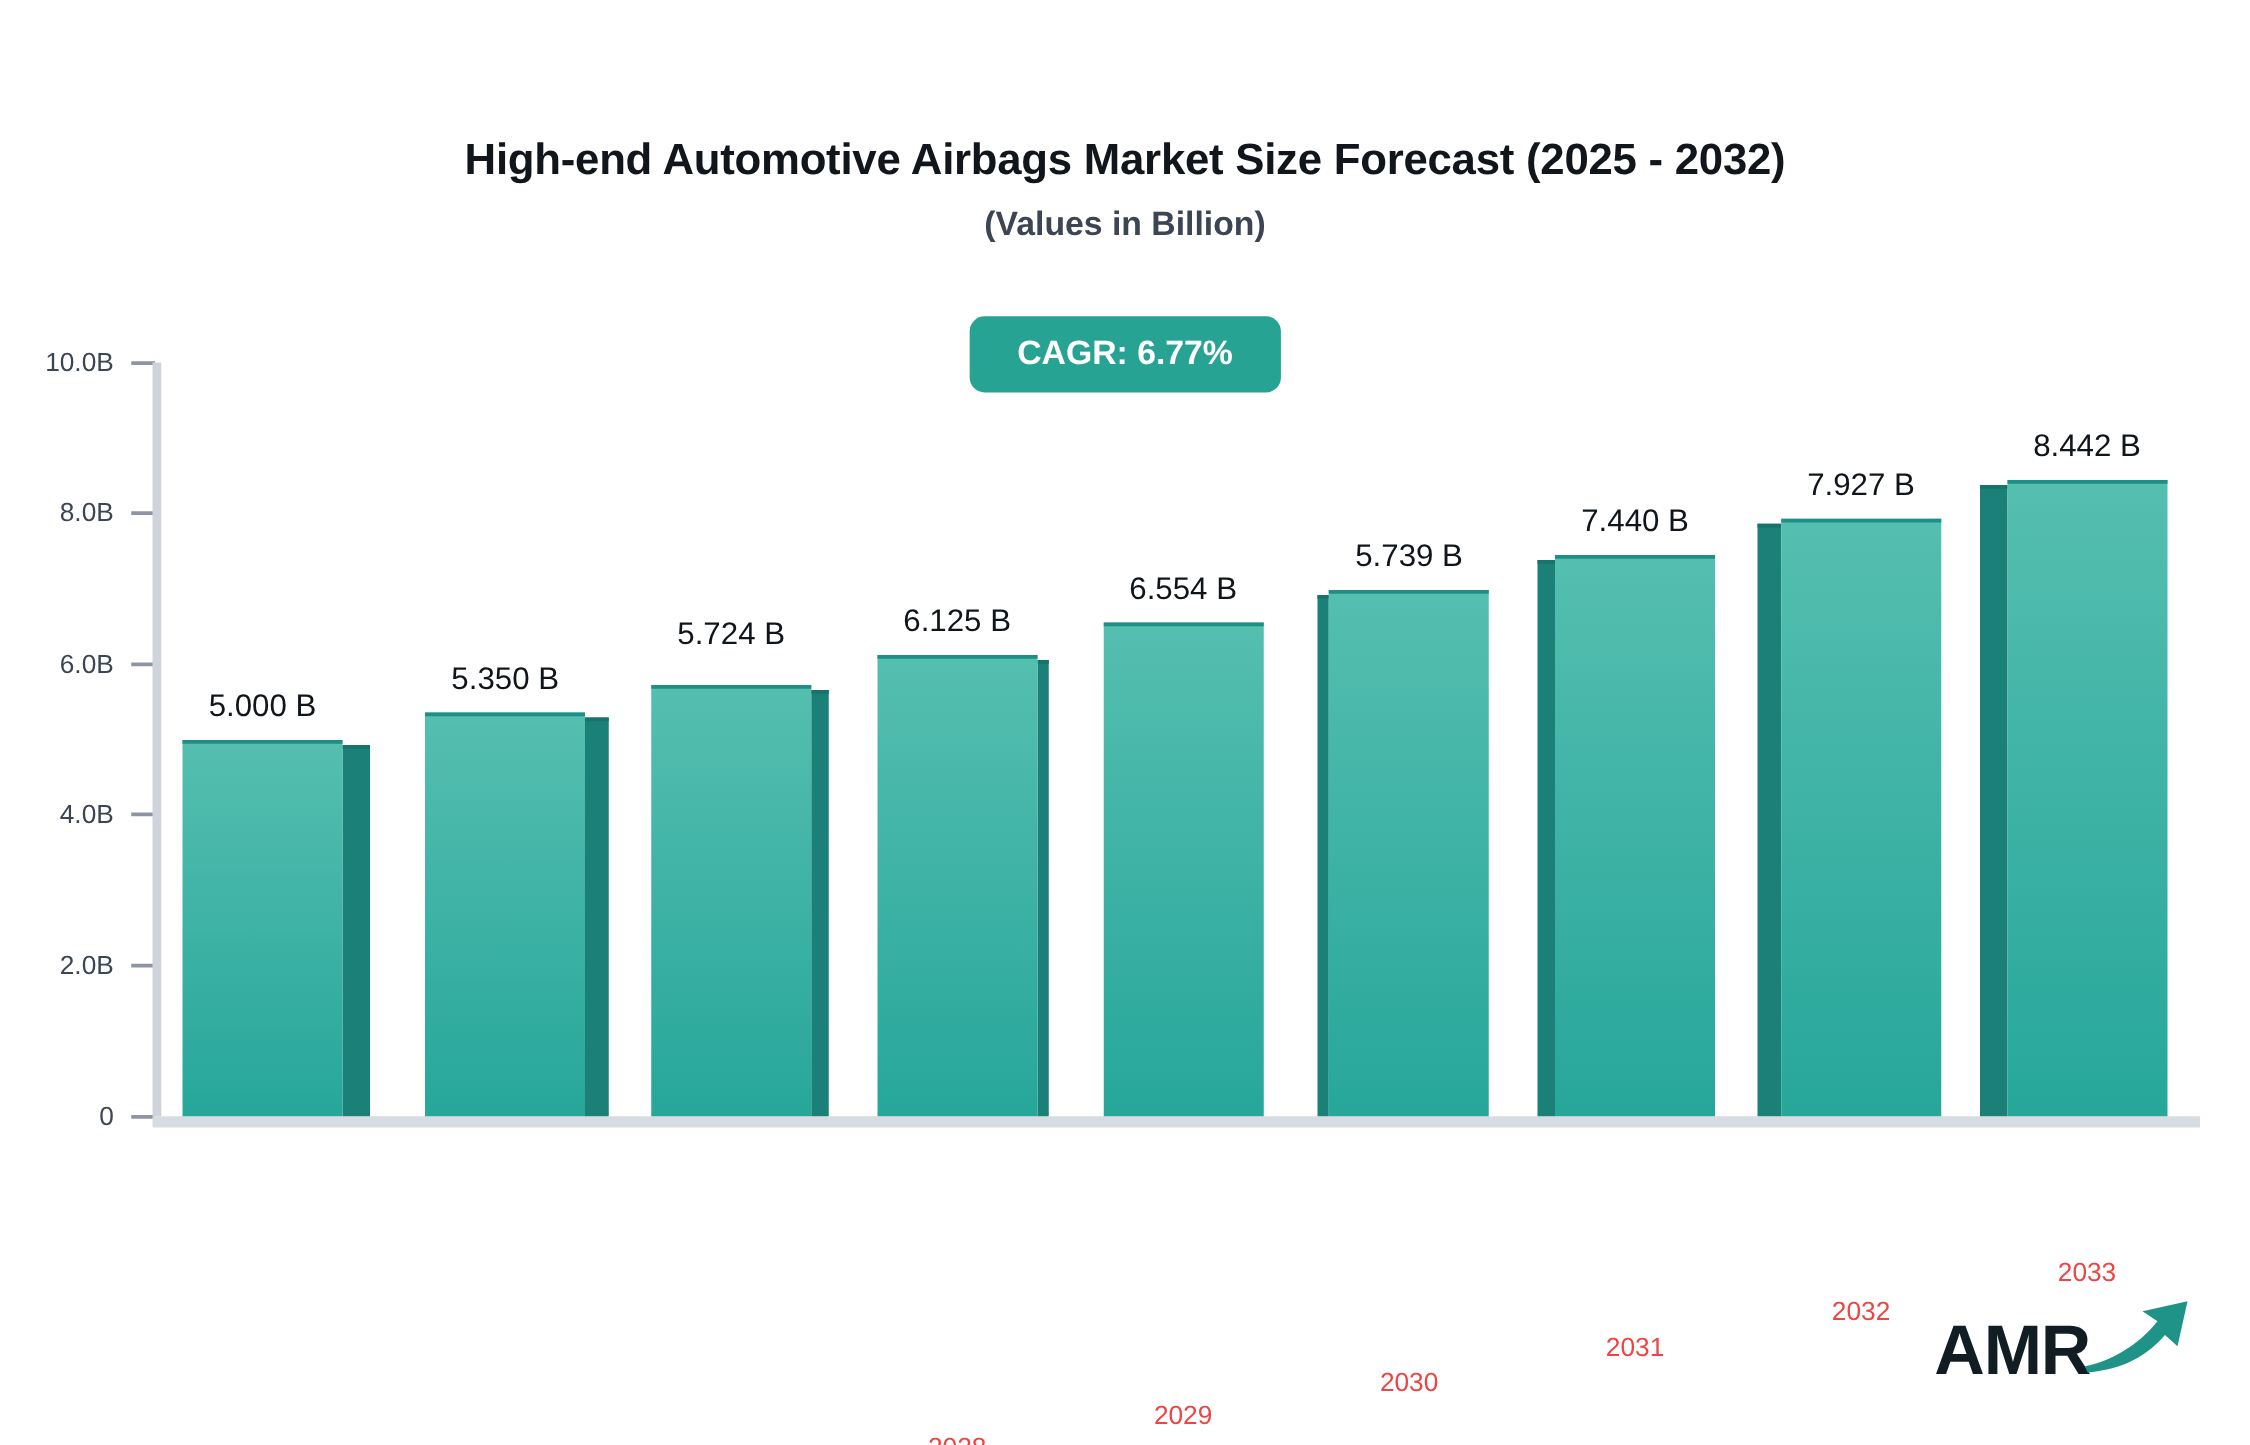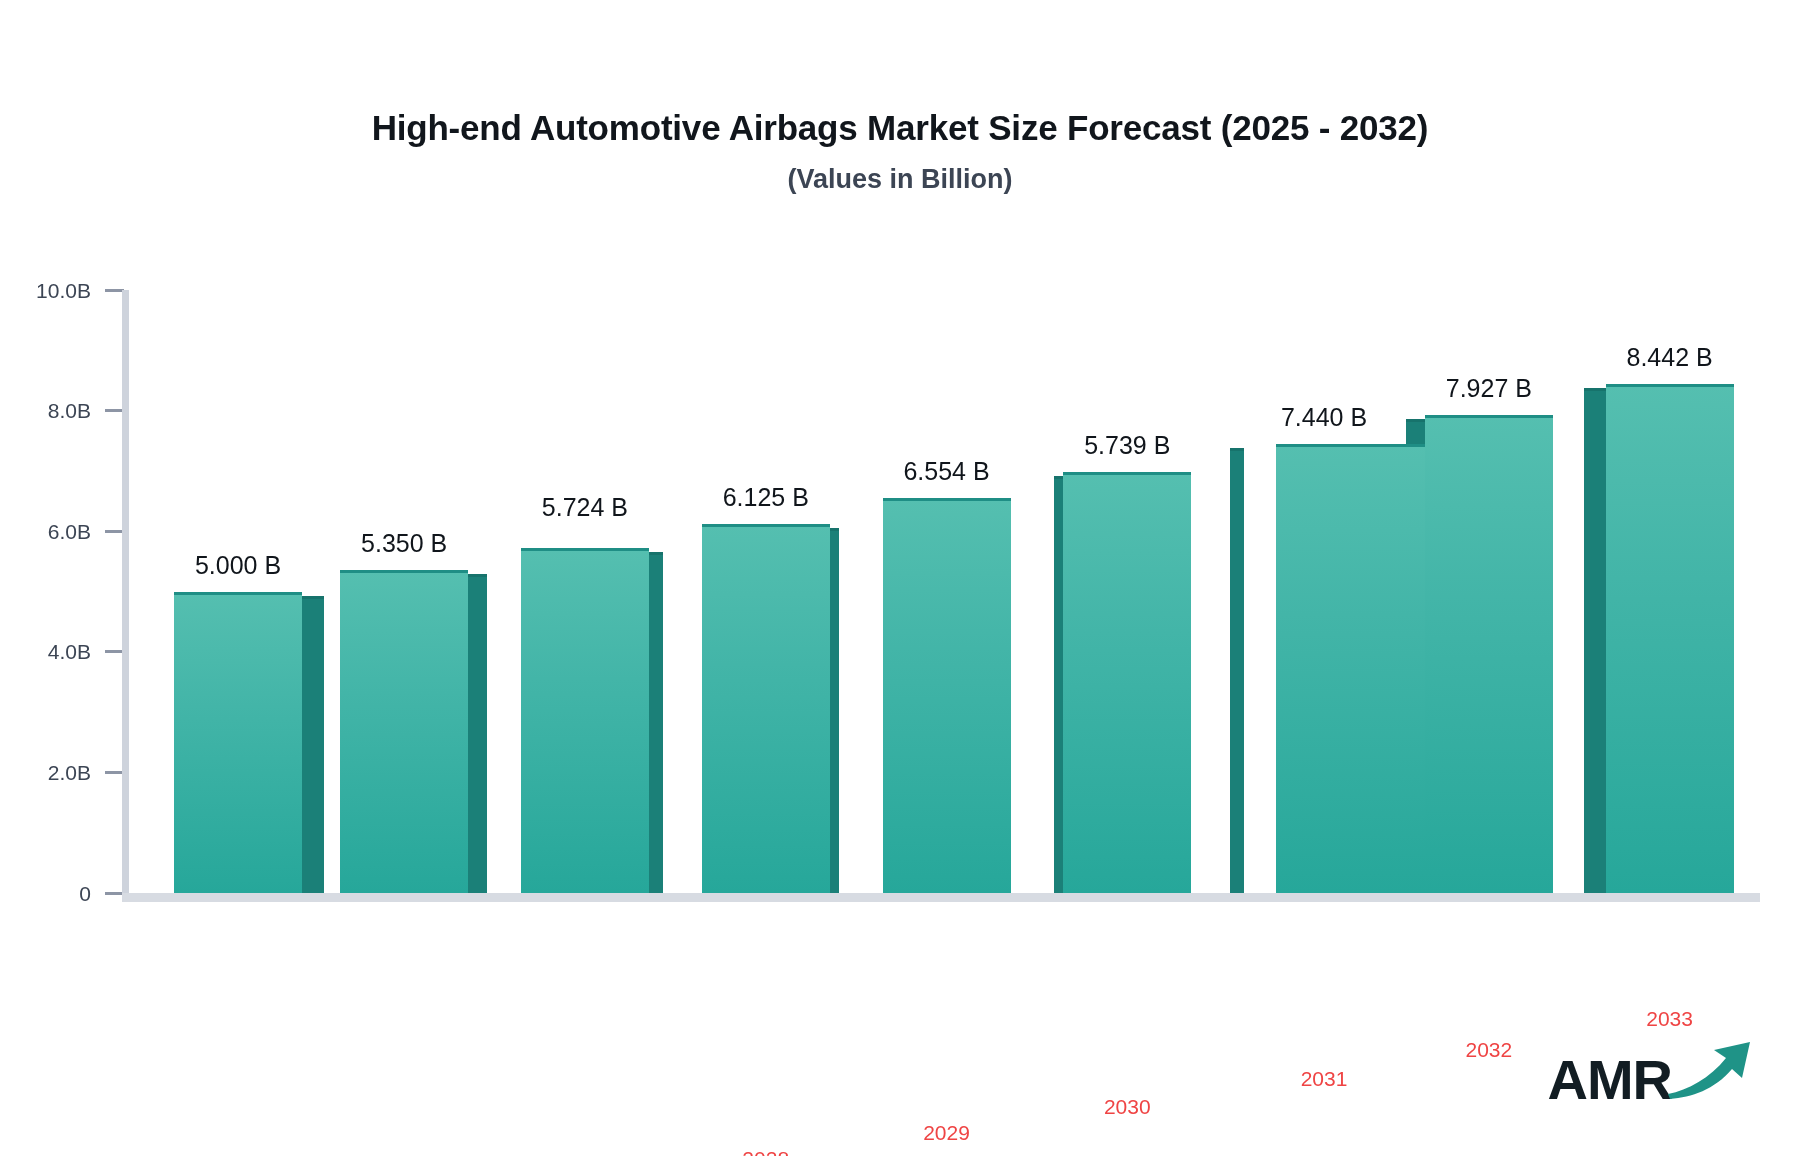--- a/index.html
+++ b/index.html
@@ -205,20 +205,21 @@
 </head>
 <body>
 
 <div id="chart-root">
 
   <div class="title-block">
     <div id="chart-title">High-end Automotive Airbags Market Size Forecast (2025 - 2032)</div>
     <div id="chart-subtitle">(Values in Billion)</div>
   </div>
 
+  <div id="cagr-badge">CAGR: 6.77%</div>
 
   <div id="y-ticks">
       <div class="ytick-row" style="top: 0px;">
         <span class="ytick-label">10.0B</span>
         <span class="ytick-mark"></span>
       </div>
       <div class="ytick-row" style="top: 120.6px;">
         <span class="ytick-label">8.0B</span>
         <span class="ytick-mark"></span>
       </div>
@@ -237,21 +238,21 @@
       <div class="ytick-row" style="top: 603px;">
         <span class="ytick-label">0</span>
         <span class="ytick-mark"></span>
       </div>
     </div>
 
   <div id="plot">
     <div id="y-axis-line"></div>
     <div id="x-axis-line"></div>
     <div id="bars">
-        <div class="bar-group" style="left: 41px; width: 128px; height: 301.5px;">
+        <div class="bar-group" style="left: 13px; width: 128px; height: 301.5px;">
           <div class="bar-face" style="height: 301.5px;"></div>
           <div class="bar-side right" style="width: 22px; height: 297.5px; right: -22px;"></div>
           <div class="bar-value" style="bottom: 315.5px;">5.000 B</div>
         </div>
         <div class="bar-group" style="left: 207.167px; width: 128px; height: 322.605px;">
           <div class="bar-face" style="height: 322.605px;"></div>
           <div class="bar-side right" style="width: 18.5px; height: 318.605px; right: -18.5px;"></div>
           <div class="bar-value" style="bottom: 336.605px;">5.350 B</div>
         </div>
         <div class="bar-group" style="left: 387.944px; width: 128px; height: 345.157px;">
@@ -269,21 +270,21 @@
           <div class="bar-face" style="height: 395.206px;"></div>
           <div class="bar-value" style="bottom: 409.206px;">6.554 B</div>
           <div class="bar-cat">2029</div>
         </div>
         <div class="bar-group" style="left: 930.278px; width: 128px; height: 420.894px;">
           <div class="bar-face" style="height: 420.894px;"></div>
           <div class="bar-side left" style="width: 9.5px; height: 416.894px; left: -9.5px;"></div>
           <div class="bar-value" style="bottom: 434.894px;">5.739 B</div>
           <div class="bar-cat">2030</div>
         </div>
-        <div class="bar-group" style="left: 1111.06px; width: 128px; height: 448.632px; padding-left: 32px;">
+        <div class="bar-group" style="left: 1111.06px; width: 128px; height: 448.632px;">
           <div class="bar-face" style="height: 448.632px;"></div>
           <div class="bar-side left" style="width: 14px; height: 444.632px; left: -14px;"></div>
           <div class="bar-value" style="bottom: 462.632px;">7.440 B</div>
           <div class="bar-cat">2031</div>
         </div>
         <div class="bar-group" style="left: 1291.83px; width: 128px; height: 477.998px;">
           <div class="bar-face" style="height: 477.998px;"></div>
           <div class="bar-side left" style="width: 18.5px; height: 473.998px; left: -18.5px;"></div>
           <div class="bar-value" style="bottom: 491.998px;">7.927 B</div>
           <div class="bar-cat">2032</div>

